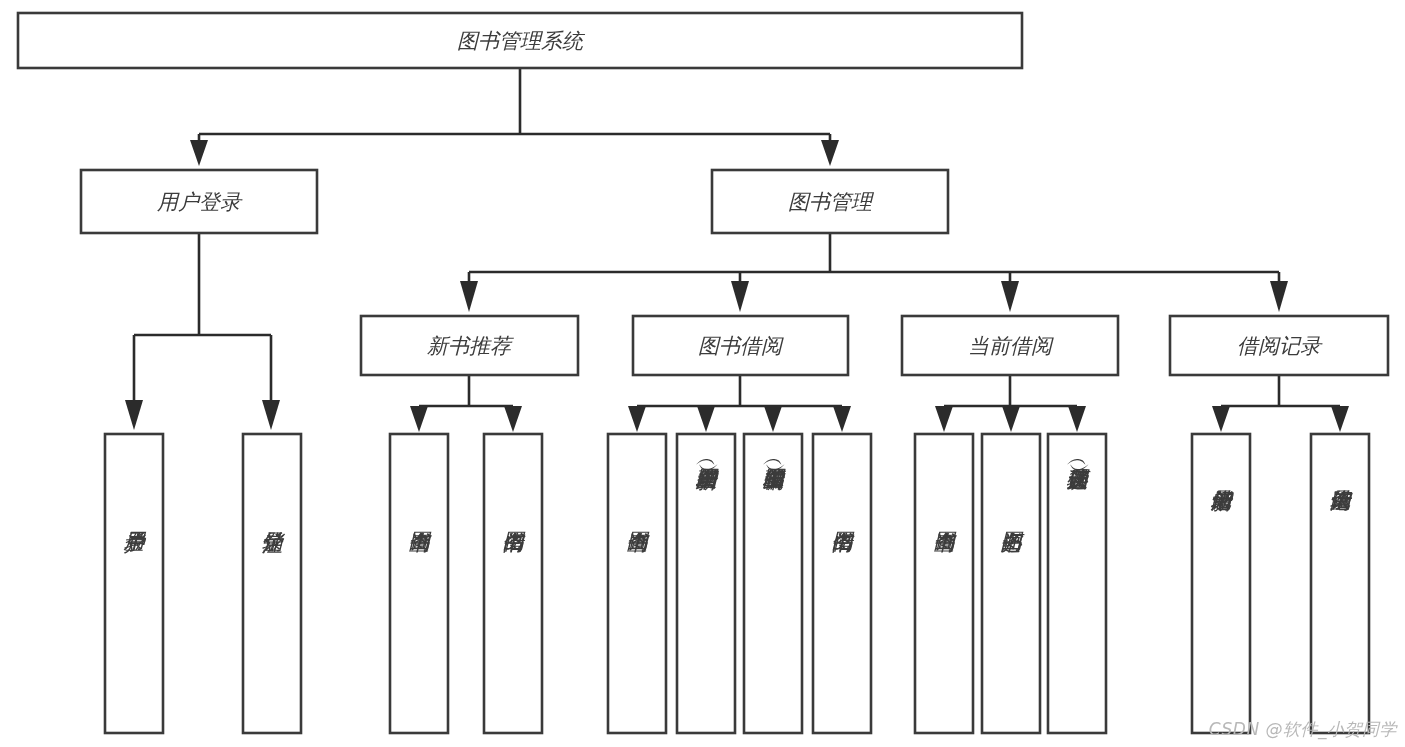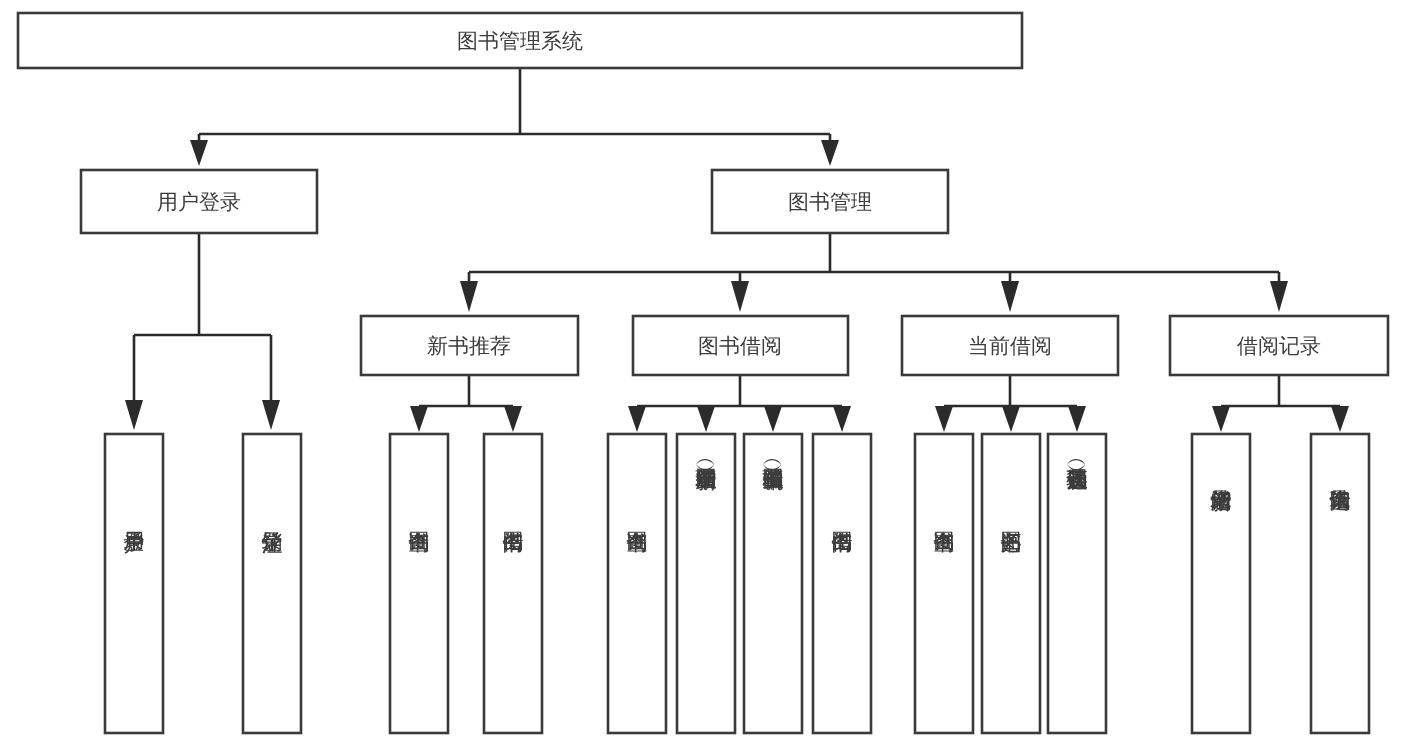--- a/index.html
+++ b/index.html
@@ -11,20 +11,21 @@
     width: 1405px;
     height: 747px;
     font-family: "DejaVu Sans", "Liberation Sans", sans-serif;
     overflow: hidden;
   }
   #diagram-root {
     position: relative;
     width: 1405px;
     height: 747px;
     background: #ffffff;
+    font-style: italic;
   }
   svg.diagram-canvas {
     position: absolute;
     left: 0;
     top: 0;
     width: 1405px;
     height: 747px;
   }
   .node-box {
     fill: #ffffff;
@@ -232,14 +233,15 @@
       <text class="node-label-v" x="1221" y="473" writing-mode="tb" glyph-orientation-vertical="0">新增借阅记录</text>
     </g>
 
     <g>
       <rect class="node-box" x="1311" y="434" width="58" height="299"></rect>
       <text class="node-label-v" x="1340" y="473" writing-mode="tb" glyph-orientation-vertical="0">查询借阅记录</text>
     </g>
 
   </svg>
 
+  <div class="watermark-text">CSDN @软件_小贺同学</div>
 
 </div>
 
 </body></html>

